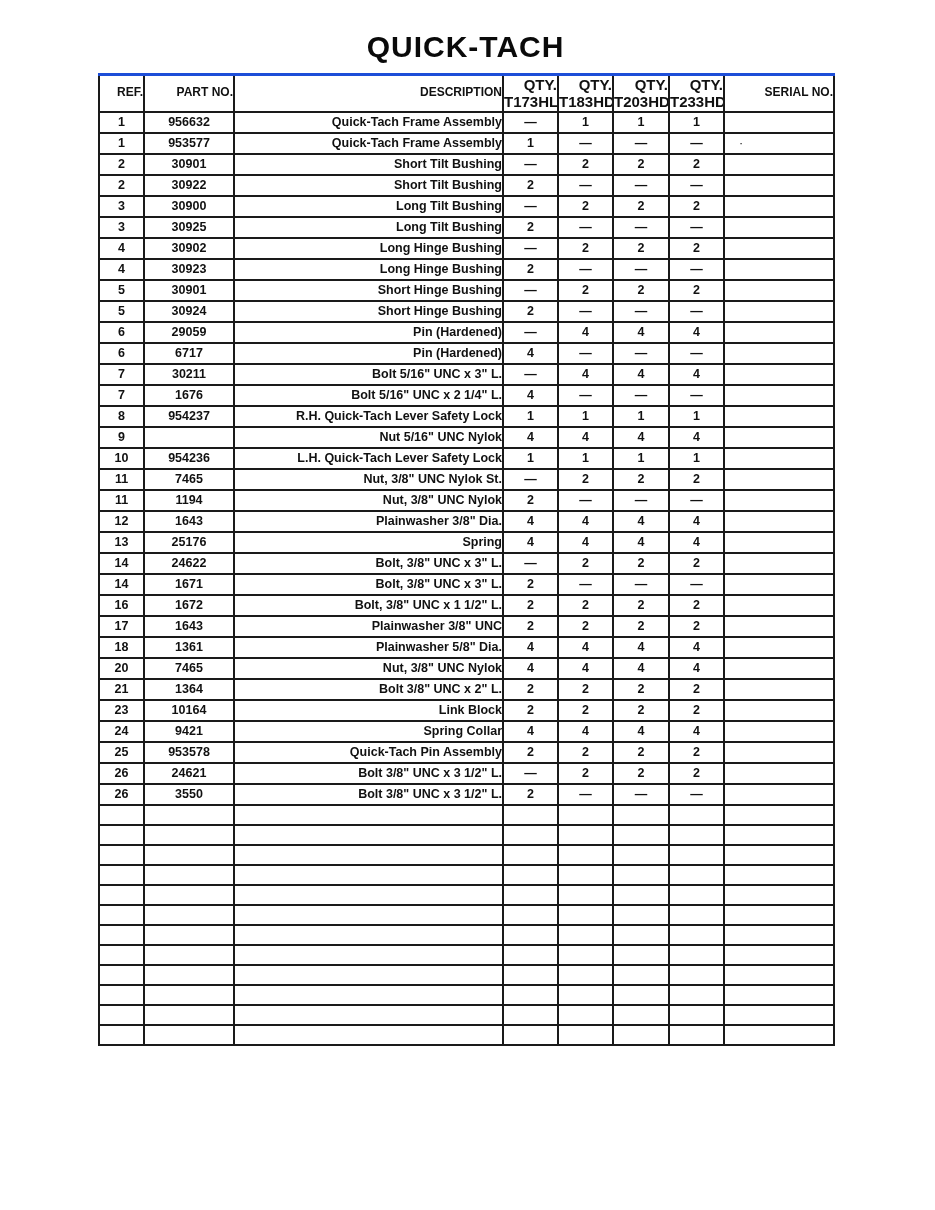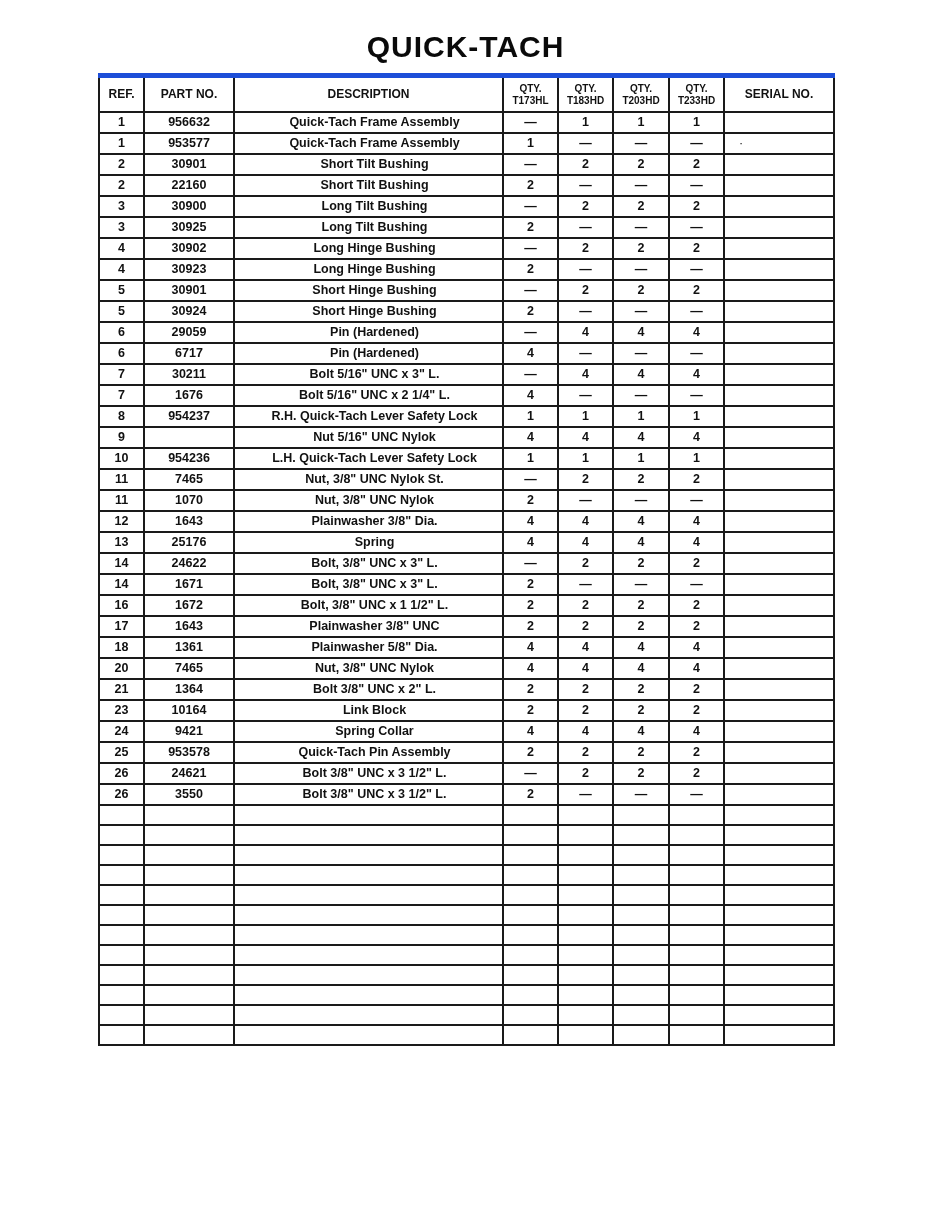--- a/index.html
+++ b/index.html
@@ -38,45 +38,45 @@
     table-layout: fixed;
   }
   .parts-table th,
   .parts-table td {
     border: 2px solid #1a1a1a;
     padding: 0;
     overflow: hidden;
     white-space: nowrap;
   }
   .parts-table thead th {
-    border-top: 5px solid #1d4ed8;
+    border-top: 3px solid #1d4ed8;
     height: 33px;
     font-size: 12px;
     font-weight: bold;
-    text-align: center;
+    text-align: right;
     line-height: 1.15;
     vertical-align: middle;
   }
   .parts-table thead th .hdr-line {
     display: block;
   }
   .parts-table thead th.qty-col-hdr {
-    font-size: 10px;
+    font-size: 15px;
     margin-top: 44px;
   }
   .parts-table tbody td {
     height: 19px;
     font-size: 12.5px;
     font-weight: bold;
     text-align: center;
     vertical-align: middle;
     line-height: 19px;
   }
   .parts-table tbody td.cell-desc {
-    text-align: center;
+    text-align: right;
     padding-left: 12px;
   }
   .parts-table tbody td.cell-serial {
     text-align: left;
     padding-left: 14px;
     font-weight: normal;
   }
   .parts-table tbody tr.empty-row td {
     height: 18px;
   }
@@ -166,21 +166,21 @@
           <td class="cell-part">30901</td>
           <td class="cell-desc">Short Tilt Bushing</td>
           <td class="cell-q1">—</td>
           <td class="cell-q2">2</td>
           <td class="cell-q3">2</td>
           <td class="cell-q4">2</td>
           <td class="cell-serial"></td>
         </tr>
         <tr>
           <td class="cell-ref">2</td>
-          <td class="cell-part">22160</td>
+          <td class="cell-part">30922</td>
           <td class="cell-desc">Short Tilt Bushing</td>
           <td class="cell-q1">2</td>
           <td class="cell-q2">—</td>
           <td class="cell-q3">—</td>
           <td class="cell-q4">—</td>
           <td class="cell-serial"></td>
         </tr>
         <tr>
           <td class="cell-ref">3</td>
           <td class="cell-part">30900</td>
@@ -316,21 +316,21 @@
           <td class="cell-part">7465</td>
           <td class="cell-desc">Nut, 3/8" UNC Nylok St.</td>
           <td class="cell-q1">—</td>
           <td class="cell-q2">2</td>
           <td class="cell-q3">2</td>
           <td class="cell-q4">2</td>
           <td class="cell-serial"></td>
         </tr>
         <tr>
           <td class="cell-ref">11</td>
-          <td class="cell-part">1070</td>
+          <td class="cell-part">1194</td>
           <td class="cell-desc">Nut, 3/8" UNC Nylok</td>
           <td class="cell-q1">2</td>
           <td class="cell-q2">—</td>
           <td class="cell-q3">—</td>
           <td class="cell-q4">—</td>
           <td class="cell-serial"></td>
         </tr>
         <tr>
           <td class="cell-ref">12</td>
           <td class="cell-part">1643</td>

